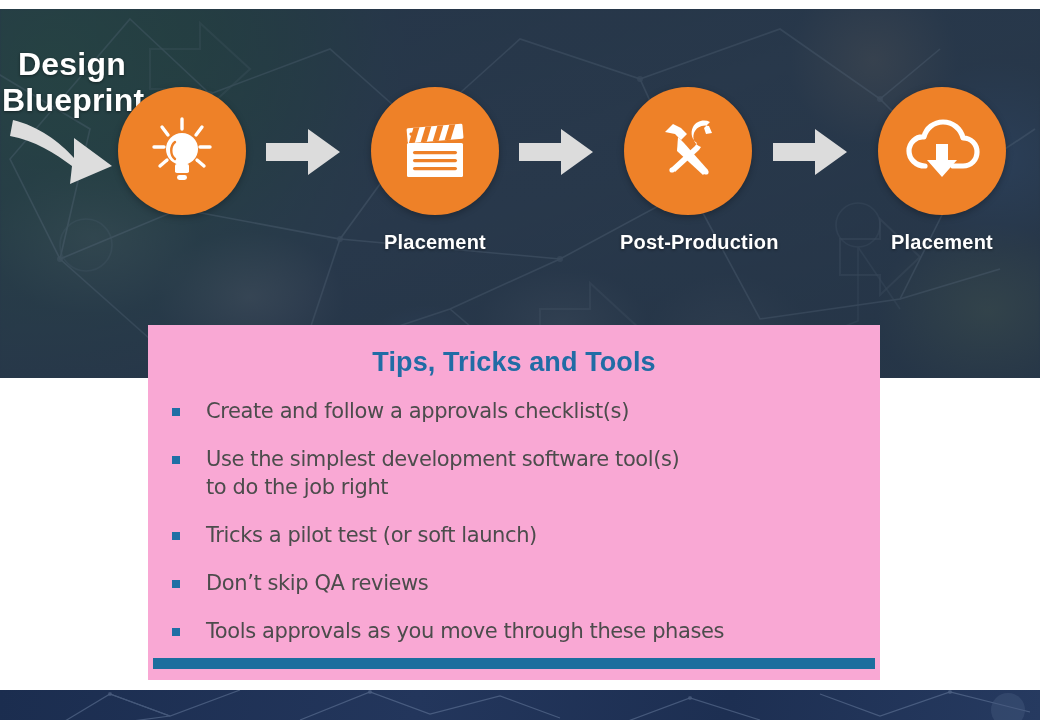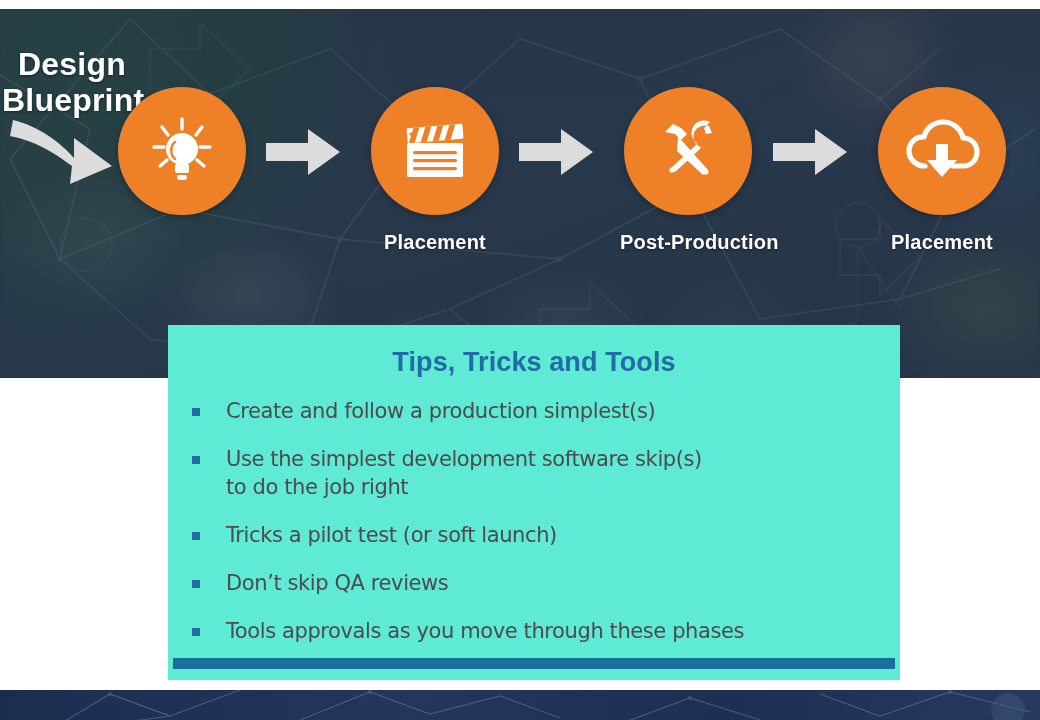--- a/index.html
+++ b/index.html
@@ -115,23 +115,23 @@
   .body-area {
     position: absolute;
     left: 0; top: 378px;
     width: 1040px; height: 312px;
     background: #ffffff;
   }
 
   
   .card {
     position: absolute;
-    left: 168px; top: 325px;
+    left: 148px; top: 325px;
     width: 732px; height: 355px;
-    background: #5eead4;
+    background: #f9a8d4;
     z-index: 4;
   }
   .card-title {
     margin: 0;
     padding-top: 22px;
     text-align: center;
     color: #216ca5;
     font-size: 27px;
     font-weight: bold;
     letter-spacing: .1px;
@@ -322,25 +322,25 @@
 <div class="top-sliver"></div>
 
 <div class="body-area"></div>
 
 <div class="card">
   <h2 class="card-title">Tips, Tricks and Tools</h2>
 
   <ul class="bullets">
     <li class="bullet-row">
       <span class="bullet-mark"></span>
-      <span class="bullet-text">Create and follow a production simplest(s)</span>
-    </li>
-    <li class="bullet-row">
-      <span class="bullet-mark"></span>
-      <span class="bullet-text">Use the simplest development software skip(s)
+      <span class="bullet-text">Create and follow a approvals checklist(s)</span>
+    </li>
+    <li class="bullet-row">
+      <span class="bullet-mark"></span>
+      <span class="bullet-text">Use the simplest development software tool(s)
 to do the job right</span>
     </li>
     <li class="bullet-row">
       <span class="bullet-mark"></span>
       <span class="bullet-text">Tricks a pilot test (or soft launch)</span>
     </li>
     <li class="bullet-row">
       <span class="bullet-mark"></span>
       <span class="bullet-text">Don’t skip QA reviews</span>
     </li>

